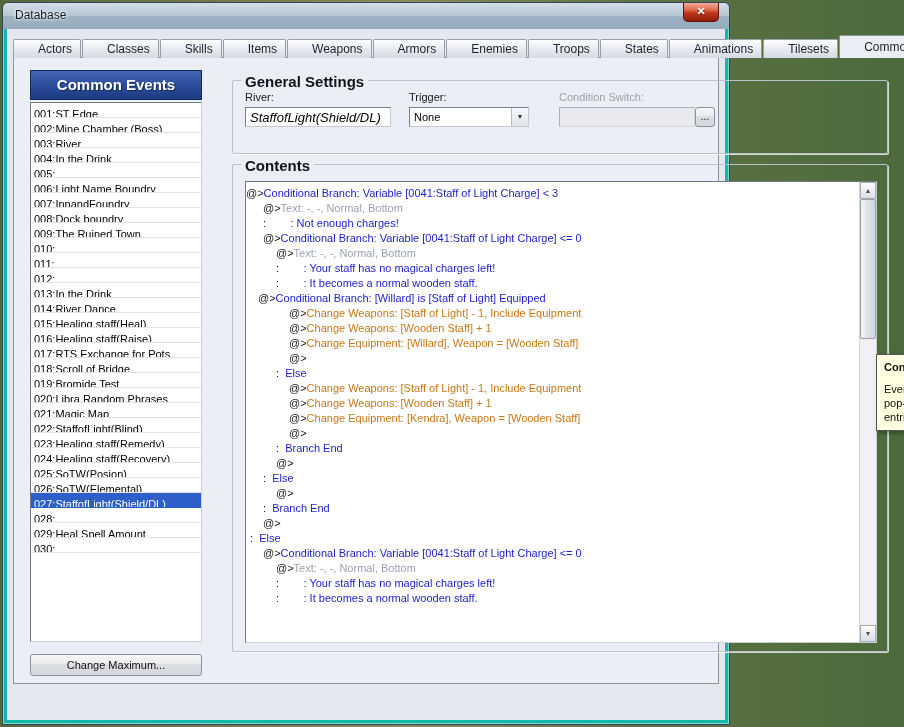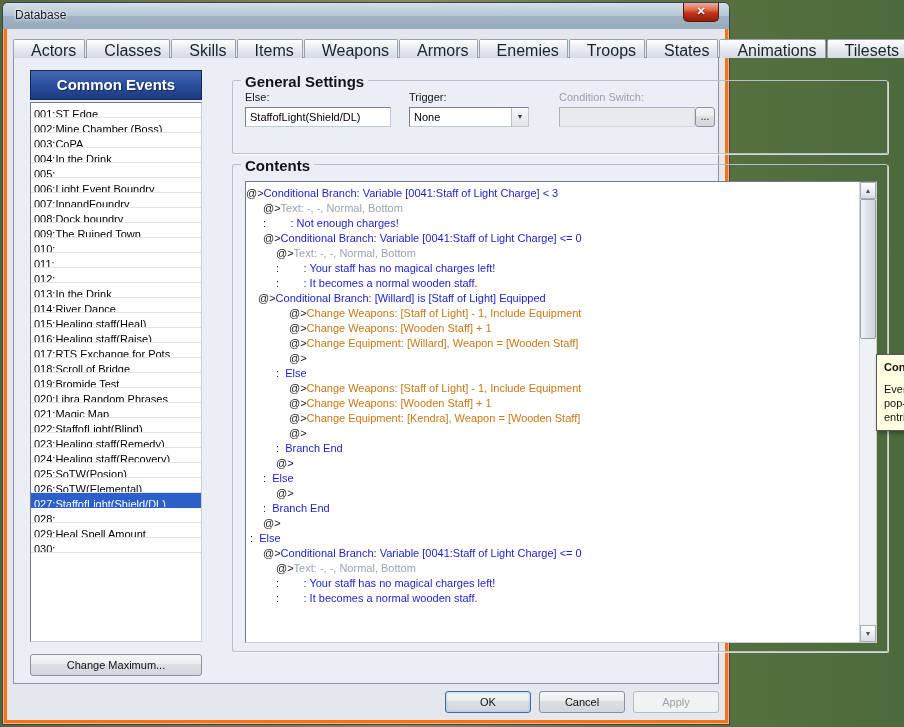--- a/index.html
+++ b/index.html
@@ -6,21 +6,21 @@
   html,body { width:904px; height:727px; overflow:hidden; }
   body {
     font-family:"Liberation Sans", sans-serif;
     background: linear-gradient(90deg,#55683a 0%,#7d7a4a 28%,#8b8a58 45%,#5e7342 70%,#4c6a3c 100%);
   }
   .screen { position:relative; width:904px; height:727px; overflow:hidden; }
 
   
   .window {
     position:absolute; left:2px; top:2px; width:728px; height:723px;
-    background:#f97316; border:1px solid #31465c; border-radius:6px 6px 0 0;
+    background:#14b8a6; border:1px solid #31465c; border-radius:6px 6px 0 0;
     box-shadow: inset 0 0 0 1px rgba(255,255,255,.45);
   }
   .titlebar { position:relative; height:26px;
     background:linear-gradient(#d3dee8 0%,#b6c6d4 48%,#a0b3c4 52%,#96abbd 100%);
     border-radius:5px 5px 0 0;
   }
   .titlebar .title {
     position:absolute; left:12px; top:0; line-height:25px; font-size:12px; color:#15181c;
     text-shadow:0 0 2px #fff, 0 0 4px #fff;
   }
@@ -30,21 +30,21 @@
     background:linear-gradient(#f2ab9b 0%,#dd6a4d 38%,#c23418 55%,#8d1e0c 100%);
     color:#fff; font-size:11px; font-weight:bold; text-align:center; line-height:17px;
     text-shadow:0 1px 1px #4a0d05; cursor:pointer;
   }
   .client { position:absolute; left:4px; top:26px; right:4px; bottom:4px; background:#e4e8ee; }
 
   
   .tabbar { position:absolute; left:6px; top:6px; right:6px; height:23px;
     display:flex; align-items:flex-end; gap:1px; z-index:3; }
   .tab {
-    height:19px; padding:2px 8px 0 17px; font-size:16px; color:#1c222c;
+    height:19px; padding:2px 8px 0 24px; font-size:12px; color:#1c222c;
     background:linear-gradient(#ffffff,#e9edf2 45%,#d4dae3);
     border:1px solid #98a0ac; border-bottom:none; border-radius:2px 2px 0 0;
     white-space:nowrap; cursor:pointer;
   }
   .tab.active {
     height:23px; padding-top:4px; background:#ebeff5; border-color:#8a93a0;
     position:relative; z-index:4;
   }
 
   
@@ -77,22 +77,22 @@
 
   
   .group { position:absolute; border:1px solid #b9c0cc; border-radius:2px;
     box-shadow:1px 1px 0 rgba(255,255,255,.75); }
   .group-label { position:absolute; top:-8px; left:8px; background:#ebeff5;
     padding:0 4px; font-size:15px; font-weight:bold; color:#101418; }
   .gs { left:218px; top:22px; width:656px; height:74px; }
   .fld-label { position:absolute; font-size:11px; color:#14181e; }
   .fld-label.disabled { color:#99a1ab; }
   .tb {
-    position:absolute; height:20px; background:#fff; font-size:11px; color:#000;
-    border:1px solid; border-color:#7c8family:inherit; border-color:#7c8violet;
+    position:absolute; height:20px; background:#fff; font-size:13px; color:#000;
+    border:1px solid; border-color:#7c8family:inherit; border-color:#7c8violet;font-style:italic;
   }
   input.tb {
     border:1px solid; border-color:#76818f #c4c9d1 #c4c9d1 #76818f;
     padding:2px 4px; font-family:"Liberation Sans", sans-serif;
   }
   input.tb:disabled { background:#e8eaee; border-color:#aab2bc #d3d7dd #d3d7dd #aab2bc; }
   .combo { position:absolute; height:20px; background:#fff;
     border:1px solid; border-color:#76818f #c4c9d1 #c4c9d1 #76818f; cursor:pointer; }
   .combo-text { position:absolute; left:4px; top:0; line-height:18px; font-size:11px; color:#000; }
   .combo-btn { position:absolute; right:0; top:0; bottom:0; width:17px;
@@ -169,24 +169,24 @@
 
       <div class="page">
 
         <div class="ce-header">
           <span>Common Events</span>
         </div>
 
         <div class="ce-list">
             <div class="ev-item">001:ST Edge</div>
             <div class="ev-item">002:Mine Chamber (Boss)</div>
-            <div class="ev-item">003:CoPA</div>
+            <div class="ev-item">003:River</div>
             <div class="ev-item">004:In the Drink</div>
             <div class="ev-item">005:</div>
-            <div class="ev-item">006:Light Event Boundry</div>
+            <div class="ev-item">006:Light Name Boundry</div>
             <div class="ev-item">007:InnandFoundry</div>
             <div class="ev-item">008:Dock boundry</div>
             <div class="ev-item">009:The Ruined Town</div>
             <div class="ev-item">010:</div>
             <div class="ev-item">011:</div>
             <div class="ev-item">012:</div>
             <div class="ev-item">013:In the Drink</div>
             <div class="ev-item">014:River Dance</div>
             <div class="ev-item">015:Healing staff(Heal)</div>
             <div class="ev-item">016:Healing staff(Raise)</div>
@@ -204,21 +204,21 @@
             <div class="ev-item">028:</div>
             <div class="ev-item">029:Heal Spell Amount</div>
             <div class="ev-item">030:</div>
           </div>
 
         <button class="btn change-max">Change Maximum...</button>
 
         <div class="group gs">
           <span class="group-label">General Settings</span>
 
-          <span class="fld-label" style="left:12px; top:10px;">Else:</span>
+          <span class="fld-label" style="left:12px; top:10px;">River:</span>
           <input class="tb" style="left: 12px; top: 26px; width: 146px;" value="StaffofLight(Shield/DL)">
 
           <span class="fld-label" style="left:176px; top:10px;">Trigger:</span>
           <div class="combo" style="left:176px; top:26px; width:120px;">
             <span class="combo-text">None</span>
             <span class="combo-btn">▼</span>
           </div>
 
           <span class="fld-label disabled" style="left:326px; top:10px;">Condition Switch:</span>
           <input class="tb" style="left: 326px; top: 26px; width: 136px;" disabled="" value="">
@@ -269,25 +269,20 @@
               </div>
               <div class="sb-btn down">
                 <span>▼</span>
               </div>
             </div>
           </div>
         </div>
 
       </div>
 
-      <div class="footer">
-        <button class="btn btn-ok">OK</button>
-        <button class="btn btn-cancel">Cancel</button>
-        <button class="btn btn-apply">Apply</button>
-      </div>
 
     </div>
   </div>
 
   <div class="tooltip">
     <div class="tt-title">Cont</div>
   <div class="tt-line">Even</div>
       <div class="tt-line">pop-</div>
       <div class="tt-line">entri</div>
     </div>

